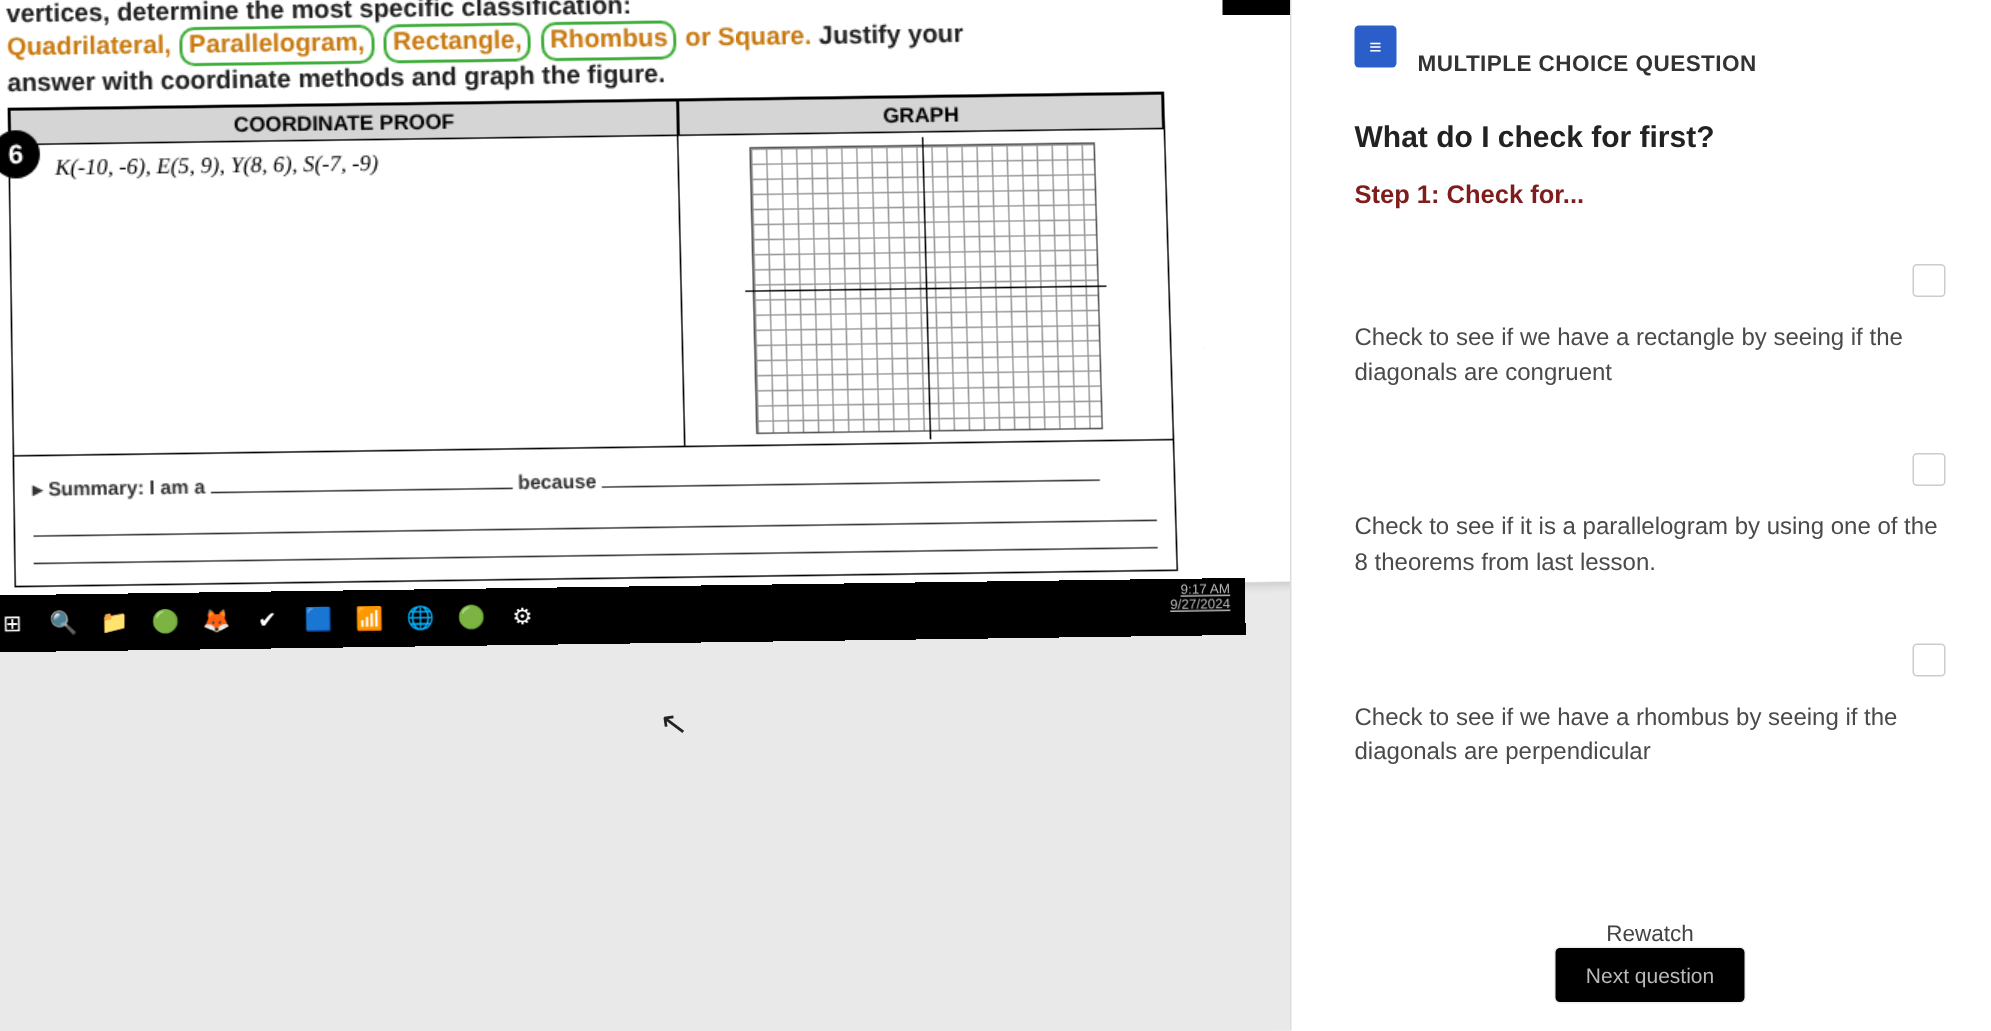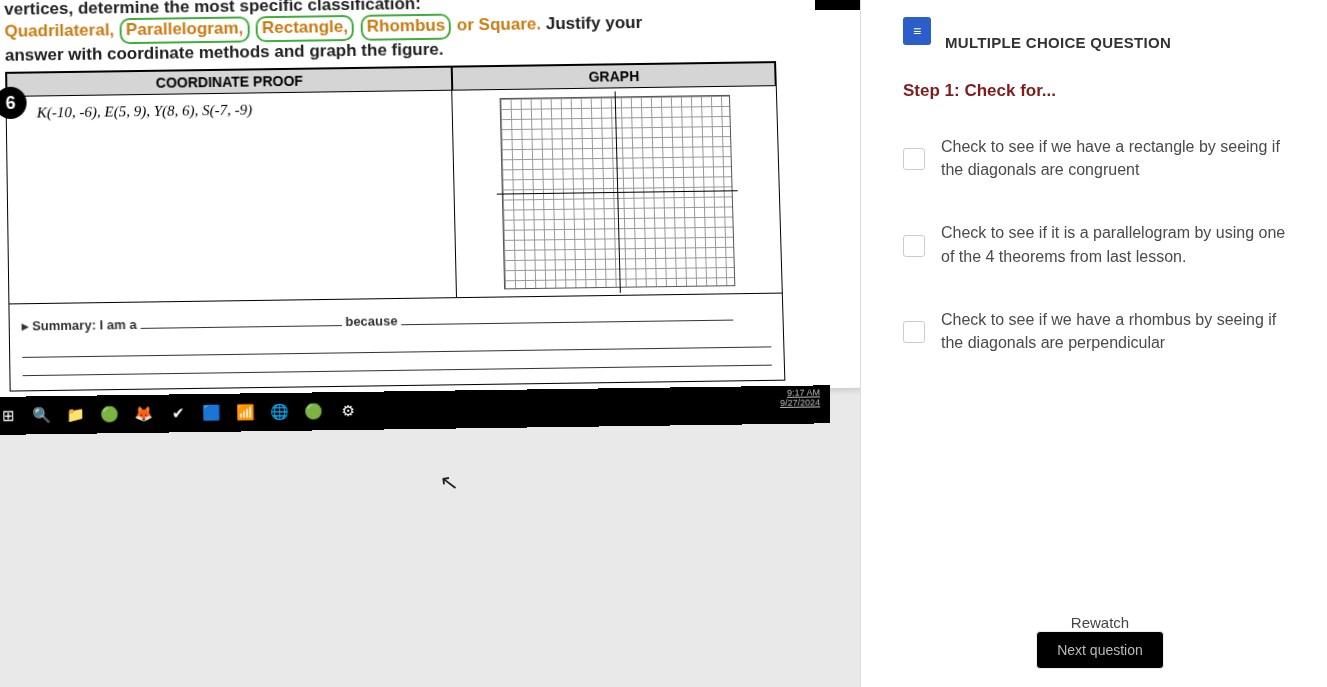--- a/index.html
+++ b/index.html
@@ -233,23 +233,24 @@
     color: #7f1d1d;
     margin-bottom: 34px;
   }
   .options {
     display: flex;
     flex-direction: column;
     gap: 40px;
   }
   .option {
     display: flex;
-    align-items: center;
+    align-items: flex-end;
     gap: 16px;
     cursor: pointer;
+    flex-direction: column;
   }
   .chk {
     flex: 0 0 22px;
     width: 22px;
     height: 22px;
     border: 1px solid #ccc;
     border-radius: 3px;
     margin-top: 2px;
     background: #fff;
   }
@@ -365,30 +366,31 @@
 
   <div class="cursor-icon">↖</div>
 </div>
 
 <div class="right-pane">
   <div class="mc-head">
     <div class="mc-icon">≡</div>
     <div class="mc-label">MULTIPLE CHOICE QUESTION</div>
   </div>
 
+  <div class="q-title">What do I check for first?</div>
   <div class="q-sub">Step 1: Check for...</div>
 
   <div class="options">
     <div class="option">
       <div class="chk"></div>
       <div class="opt-text">Check to see if we have a rectangle by seeing if the diagonals are congruent</div>
     </div>
     <div class="option">
       <div class="chk"></div>
-      <div class="opt-text">Check to see if it is a parallelogram by using one of the 4 theorems from last lesson.</div>
+      <div class="opt-text">Check to see if it is a parallelogram by using one of the 8 theorems from last lesson.</div>
     </div>
     <div class="option">
       <div class="chk"></div>
       <div class="opt-text">Check to see if we have a rhombus by seeing if the diagonals are perpendicular</div>
     </div>
   </div>
 
   <div class="footer">
     <button class="rewatch">Rewatch</button>
     <button class="next">Next question</button>

